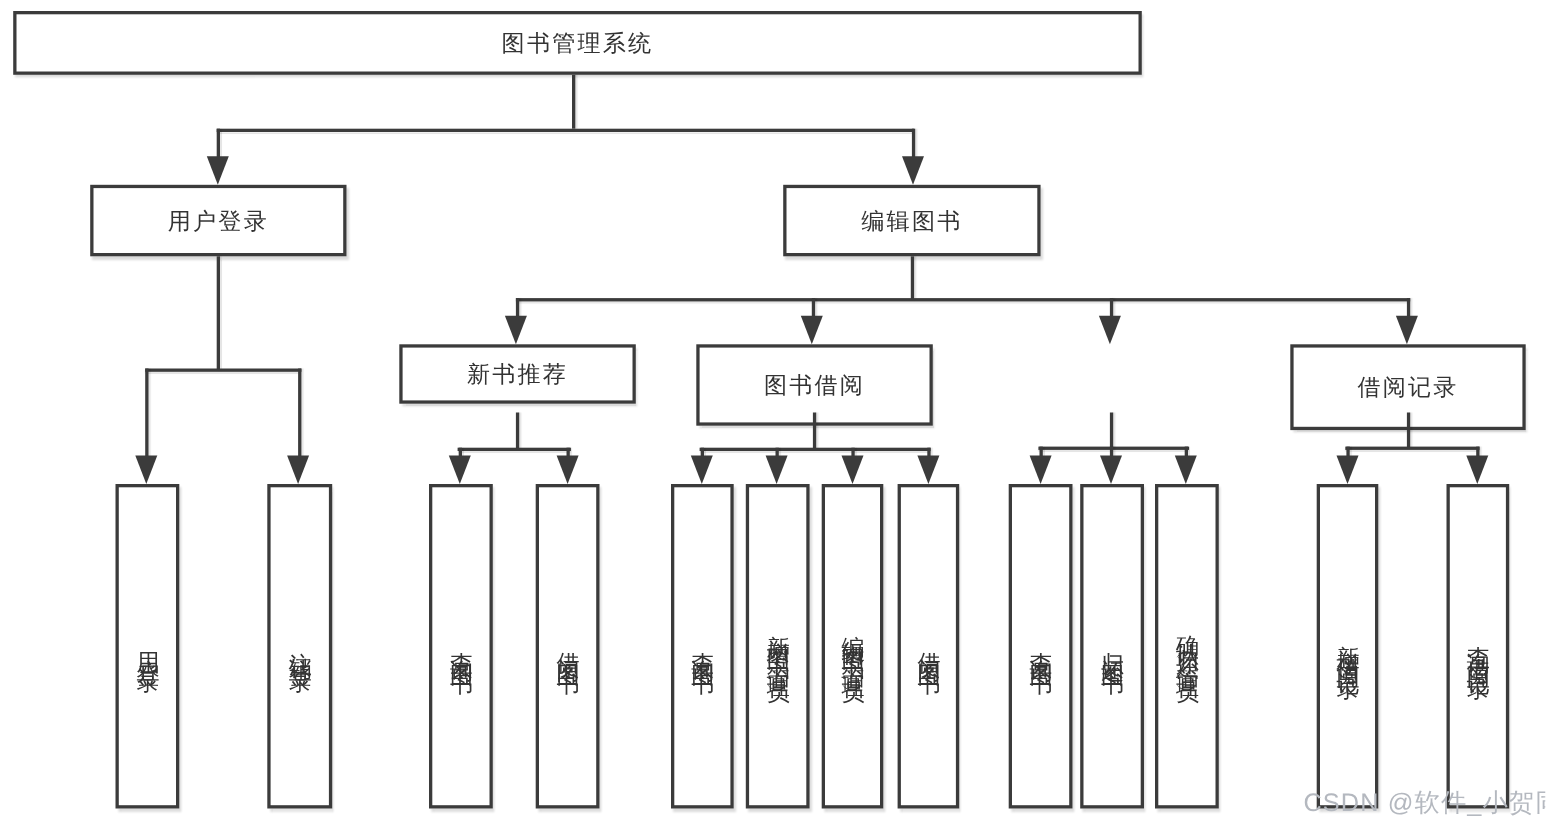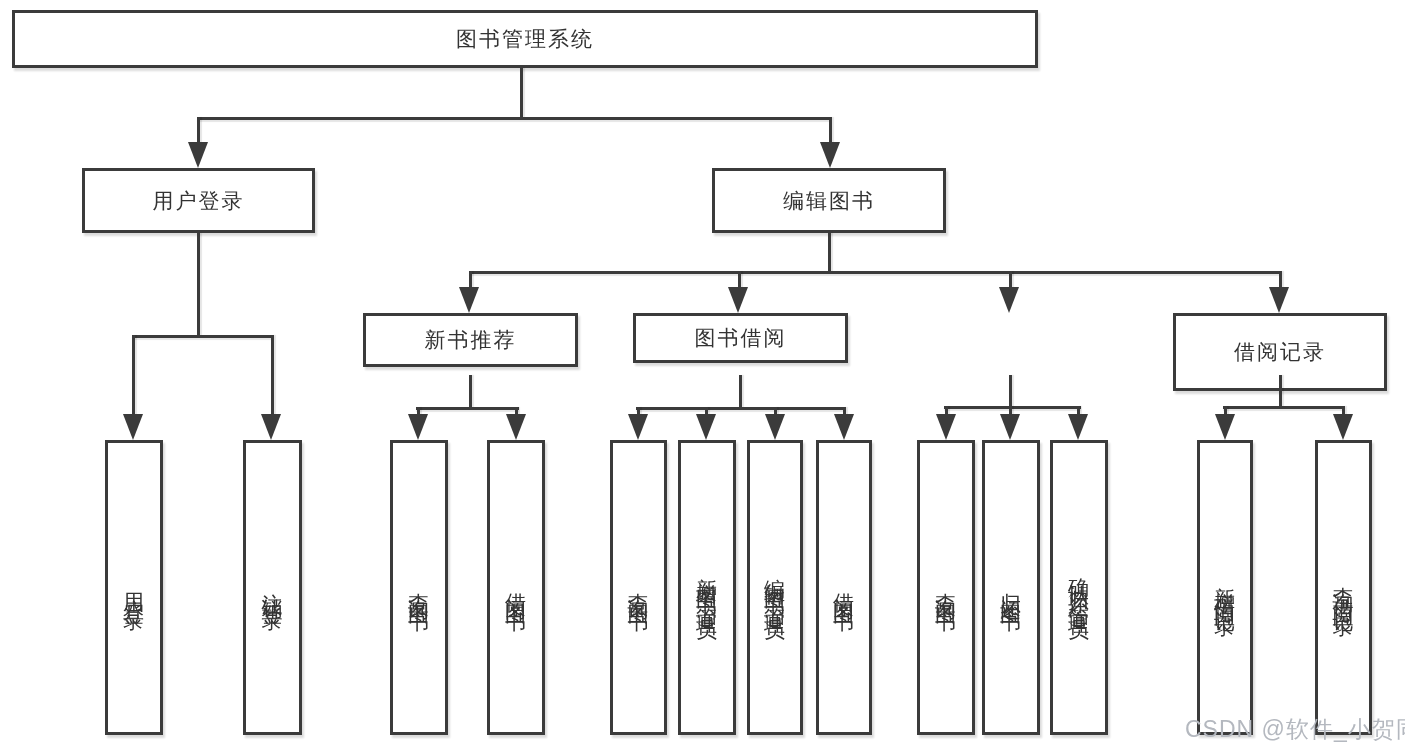--- a/index.html
+++ b/index.html
@@ -93,21 +93,21 @@
   <div class="vline" style="left:469px;  top:271px; height:20px;"></div>
   <div class="arrow" style="left:459px;  top:287px;"></div>
   <div class="vline" style="left:738px;  top:271px; height:20px;"></div>
   <div class="arrow" style="left:728px;  top:287px;"></div>
   <div class="vline" style="left:1009px; top:271px; height:20px;"></div>
   <div class="arrow" style="left:999px;  top:287px;"></div>
   <div class="vline" style="left:1279px; top:271px; height:20px;"></div>
   <div class="arrow" style="left:1269px; top:287px;"></div>
 
   <div class="box" style="left:363px;  top:313px; width:215px; height:54px;">新书推荐</div>
-  <div class="box" style="left:633px;  top:313px; width:215px; height:50px;">图书借阅</div>
+  <div class="box" style="left:633px;  top:313px; width:215px; height:74px;">图书借阅</div>
   <div class="box" style="left:1173px; top:313px; width:214px; height:78px;">借阅记录</div>
 
   <div class="vline" style="left:469px; top:375px; height:34px;"></div>
   <div class="hline" style="left:416px; top:407px; width:103px;"></div>
   <div class="vline" style="left:417px; top:407px; height:12px;"></div>
   <div class="arrow" style="left:408px; top:414px;"></div>
   <div class="vline" style="left:515px; top:407px; height:12px;"></div>
   <div class="arrow" style="left:506px; top:414px;"></div>
 
   <div class="vline" style="left:739px; top:375px; height:34px;"></div>

